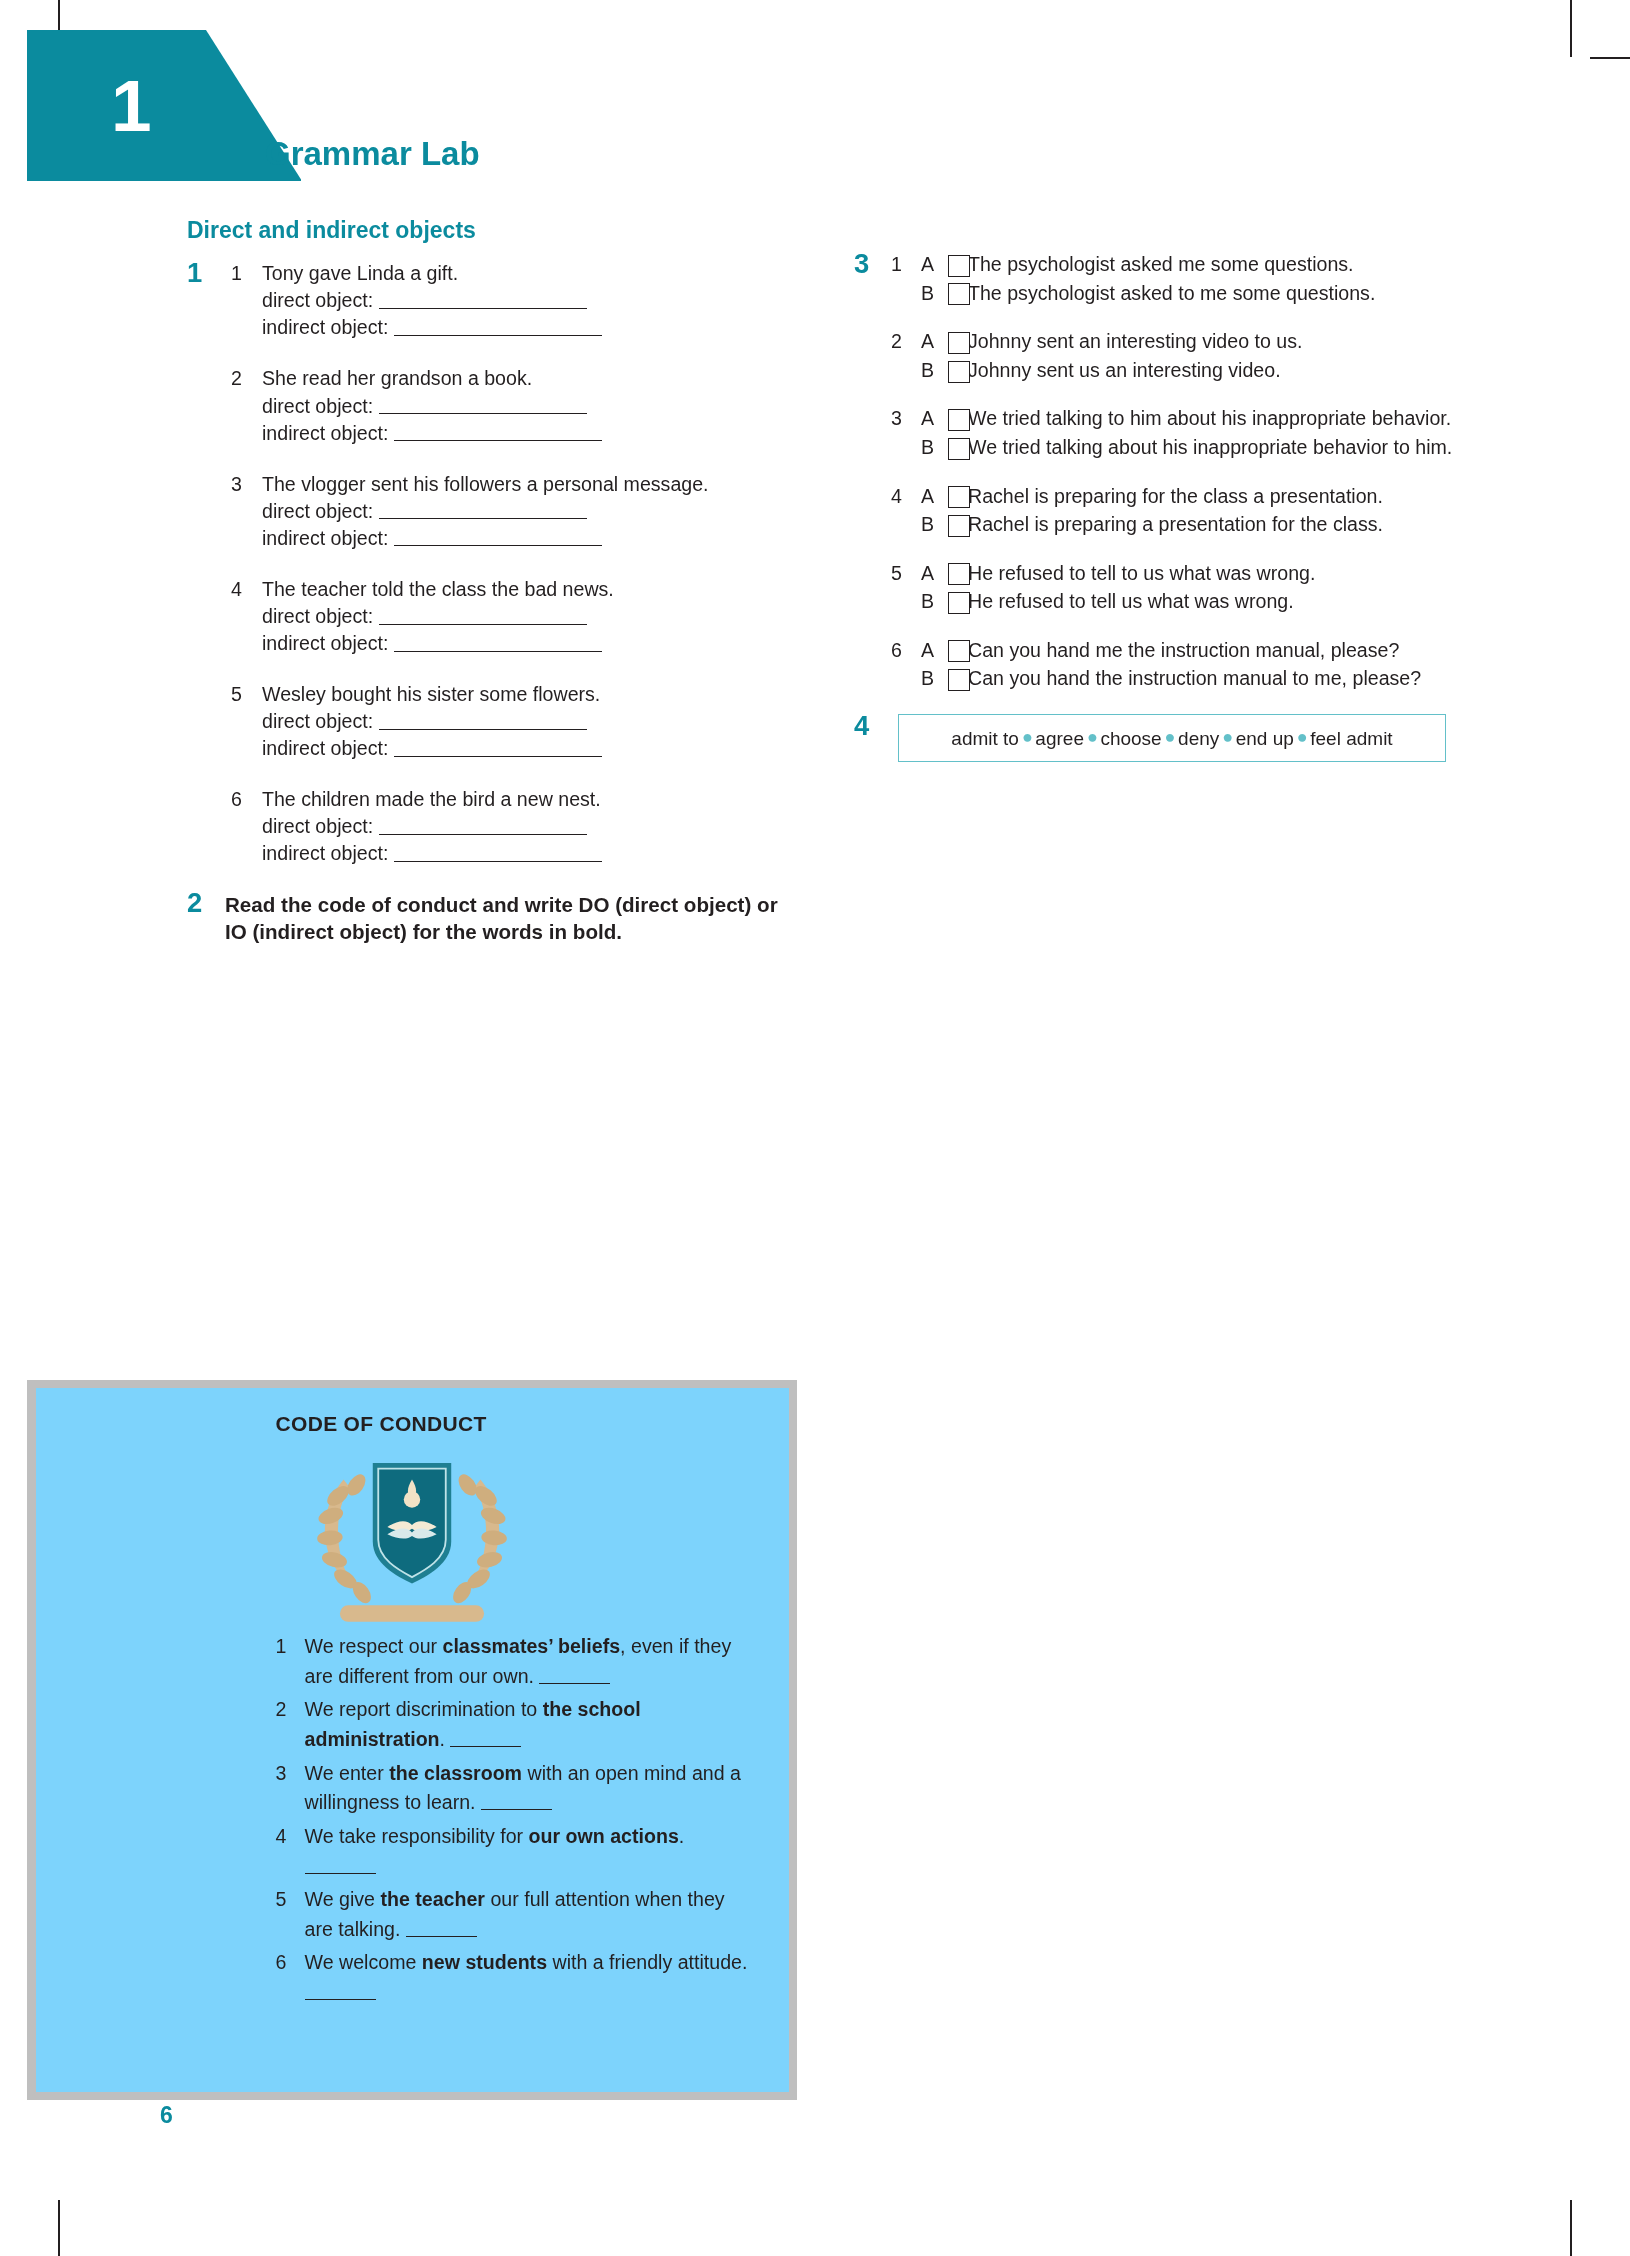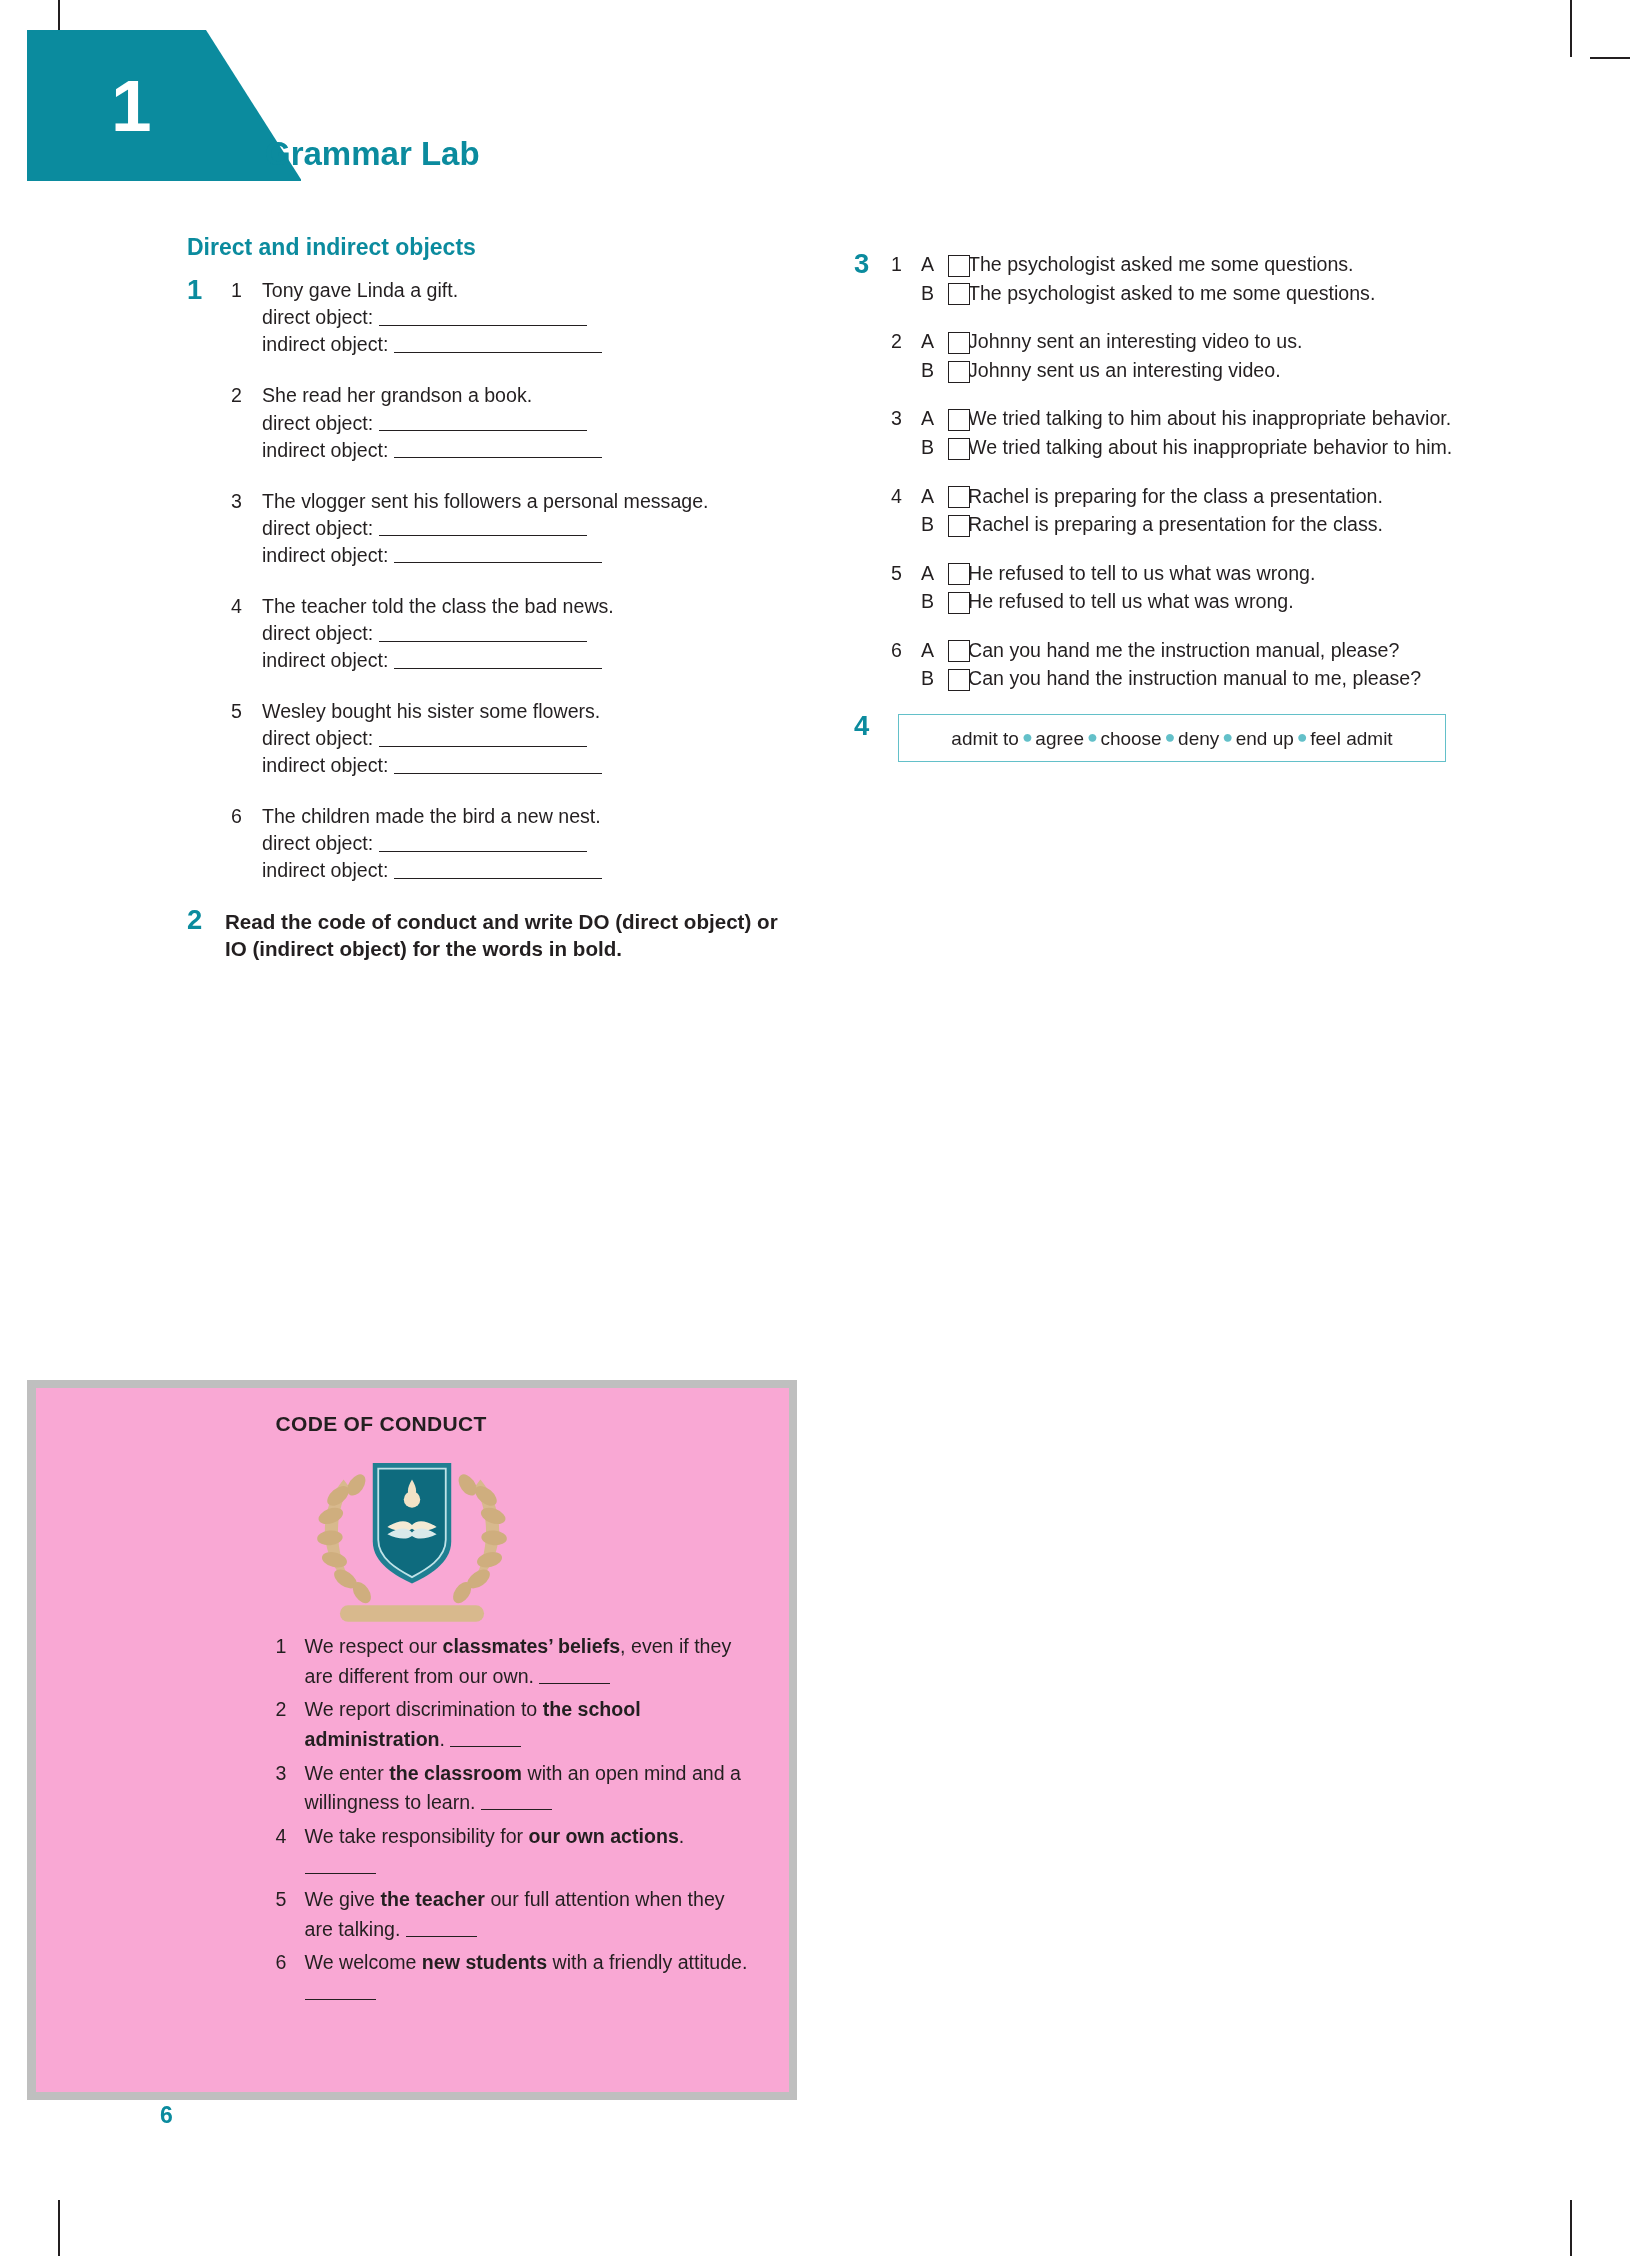--- a/index.html
+++ b/index.html
@@ -29,21 +29,21 @@
     position:absolute; left:111px; top:69px;
     font-size:73px; font-weight:bold; color:#ffffff;
     line-height:1; letter-spacing:-0.9px;
   }
   .lab-title {
     position:absolute; left:265px; top:135px;
     font-size:33px; font-weight:bold; color:#0b8b9e;
   }
 
   
-  .col-left  { position:absolute; left:187px; top:234px; width:612px; }
+  .col-left  { position:absolute; left:187px; top:217px; width:612px; }
   .col-right { position:absolute; left:854px; top:233px; width:612px; }
 
   .section-head {
     color:#0b8b9e; font-weight:bold; font-size:23px;
     margin:0 0 12.8px 0;
   }
   .section-head .ital { font-style:italic; }
 
   .ex { position:relative; margin:0 0 18.3px 0; }
   .ex-num {
@@ -70,21 +70,21 @@
   
   .coc-wrap {
     position:absolute; left:27.4px; top:1380px;
     width:770px; height:720px;
     background:#bfbfbf;
     padding:8.2px;
     box-sizing:border-box;
   }
   .coc {
     width:100%; height:100%;
-    background:#f9a8d4;
+    background:#7dd3fc;
     box-sizing:border-box;
     padding:24px 37px 18.3px 37px;
     position:relative;
   }
   .coc-title { font-weight:bold; font-size:21px; letter-spacing:0.3px; margin-left:203px;}
   .crest { position:relative; width:100%; height:196px; }
   .crest svg { position:absolute; left:50%; transform:translateX(-50%); top:7.3px; }
   .coc-list { margin:0 0 0 203px; font-size:19.6px; line-height:1.52; }
   .coc-item { position:relative; padding-left:29px; margin-bottom:3.7px; }
   .coc-item > .n { position:absolute; left:0; top:0; }

